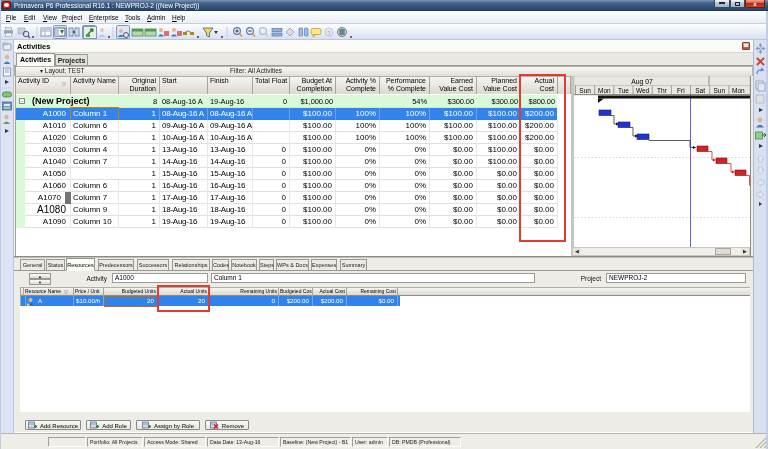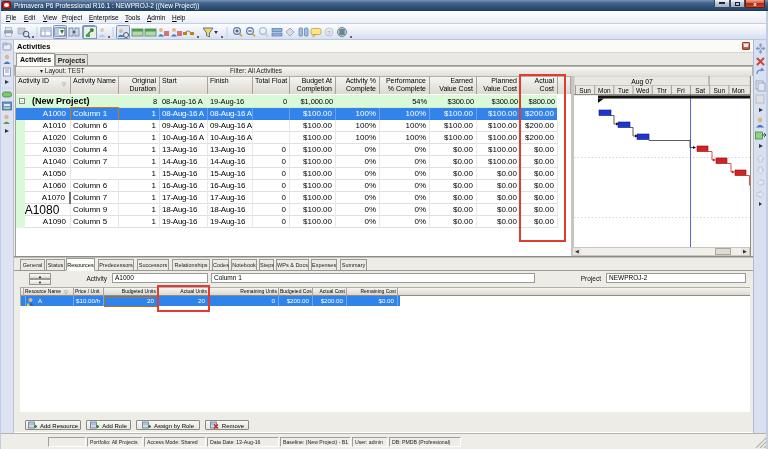--- a/index.html
+++ b/index.html
@@ -358,52 +358,52 @@
 <div class="abs tc" style="left:253px;top:180px;width:37px;height:12px;font-size:8px;line-height:12px;color:#000;padding:0 3px 0 1px;text-align:right;border-right:1px solid #e8e8e4;">0</div>
 <div class="abs tc" style="left:290px;top:180px;width:46px;height:12px;font-size:8px;line-height:12px;color:#000;padding:0 3px 0 1px;text-align:right;border-right:1px solid #e8e8e4;">$100.00</div>
 <div class="abs tc" style="left:336px;top:180px;width:44px;height:12px;font-size:8px;line-height:12px;color:#000;padding:0 3px 0 1px;text-align:right;border-right:1px solid #e8e8e4;">0%</div>
 <div class="abs tc" style="left:380px;top:180px;width:50px;height:12px;font-size:8px;line-height:12px;color:#000;padding:0 3px 0 1px;text-align:right;border-right:1px solid #e8e8e4;">0%</div>
 <div class="abs tc" style="left:430px;top:180px;width:47px;height:12px;font-size:8px;line-height:12px;color:#000;padding:0 3px 0 1px;text-align:right;border-right:1px solid #e8e8e4;">$0.00</div>
 <div class="abs tc" style="left:477px;top:180px;width:44px;height:12px;font-size:8px;line-height:12px;color:#000;padding:0 3px 0 1px;text-align:right;border-right:1px solid #e8e8e4;">$0.00</div>
 <div class="abs tc" style="left:521px;top:180px;width:37px;height:12px;font-size:8px;line-height:12px;color:#000;padding:0 3px 0 1px;text-align:right;border-right:1px solid #e8e8e4;">$0.00</div>
 <div class="abs" style="left:16px;top:192px;width:541px;height:12px;background:#ffffff;border-bottom:1px solid #e0e0dc;"></div>
 <div class="abs" style="left:557px;top:192px;width:14px;height:12px;background:#fff;"></div>
 <div class="abs" style="left:16px;top:192px;width:9px;height:12px;background:#d9f9d9;"></div>
-<div class="abs tc" style="left:16px;top:192px;width:55px;height:12px;font-size:8px;line-height:12px;color:#000;padding:0 4px 0 2px;text-align:right;border-right:2px solid #737373;">A1070</div>
+<div class="abs tc" style="left:16px;top:192px;width:55px;height:12px;font-size:8px;line-height:12px;color:#000;padding:0 4px 0 2px;text-align:right;border-right:6px solid #737373;">A1070</div>
 <div class="abs tc" style="left:71px;top:192px;width:48px;height:12px;font-size:8px;line-height:12px;color:#000;padding:0 0 0 2px;text-align:left;border-right:1px solid #e8e8e4;">Column 7</div>
 <div class="abs tc" style="left:119px;top:192px;width:41px;height:12px;font-size:8px;line-height:12px;color:#000;padding:0 3px 0 1px;text-align:right;border-right:1px solid #e8e8e4;">1</div>
 <div class="abs tc" style="left:160px;top:192px;width:48px;height:12px;font-size:8px;line-height:12px;color:#000;padding:0 0 0 2px;text-align:left;letter-spacing:-0.25px;border-right:1px solid #e8e8e4;">17-Aug-16</div>
 <div class="abs tc" style="left:208px;top:192px;width:45px;height:12px;font-size:8px;line-height:12px;color:#000;padding:0 0 0 2px;text-align:left;letter-spacing:-0.25px;border-right:1px solid #e8e8e4;">17-Aug-16</div>
 <div class="abs tc" style="left:253px;top:192px;width:37px;height:12px;font-size:8px;line-height:12px;color:#000;padding:0 3px 0 1px;text-align:right;border-right:1px solid #e8e8e4;">0</div>
 <div class="abs tc" style="left:290px;top:192px;width:46px;height:12px;font-size:8px;line-height:12px;color:#000;padding:0 3px 0 1px;text-align:right;border-right:1px solid #e8e8e4;">$100.00</div>
 <div class="abs tc" style="left:336px;top:192px;width:44px;height:12px;font-size:8px;line-height:12px;color:#000;padding:0 3px 0 1px;text-align:right;border-right:1px solid #e8e8e4;">0%</div>
 <div class="abs tc" style="left:380px;top:192px;width:50px;height:12px;font-size:8px;line-height:12px;color:#000;padding:0 3px 0 1px;text-align:right;border-right:1px solid #e8e8e4;">0%</div>
 <div class="abs tc" style="left:430px;top:192px;width:47px;height:12px;font-size:8px;line-height:12px;color:#000;padding:0 3px 0 1px;text-align:right;border-right:1px solid #e8e8e4;">$0.00</div>
 <div class="abs tc" style="left:477px;top:192px;width:44px;height:12px;font-size:8px;line-height:12px;color:#000;padding:0 3px 0 1px;text-align:right;border-right:1px solid #e8e8e4;">$0.00</div>
 <div class="abs tc" style="left:521px;top:192px;width:37px;height:12px;font-size:8px;line-height:12px;color:#000;padding:0 3px 0 1px;text-align:right;border-right:1px solid #e8e8e4;">$0.00</div>
 <div class="abs" style="left:16px;top:204px;width:541px;height:12px;background:#ffffff;border-bottom:1px solid #e0e0dc;"></div>
 <div class="abs" style="left:557px;top:204px;width:14px;height:12px;background:#fff;"></div>
 <div class="abs" style="left:16px;top:204px;width:9px;height:12px;background:#d9f9d9;"></div>
-<div class="abs tc" style="left:16px;top:204px;width:55px;height:12px;font-size:12px;line-height:12px;color:#000;padding:0 4px 0 2px;text-align:center;border-right:1px solid #e8e8e4;">A1080</div>
+<div class="abs tc" style="left:16px;top:204px;width:55px;height:12px;font-size:10px;line-height:12px;color:#000;padding:0 4px 0 2px;text-align:right;border-right:1px solid #e8e8e4;">A1080</div>
 <div class="abs tc" style="left:71px;top:204px;width:48px;height:12px;font-size:8px;line-height:12px;color:#000;padding:0 0 0 2px;text-align:left;border-right:1px solid #e8e8e4;">Column 9</div>
 <div class="abs tc" style="left:119px;top:204px;width:41px;height:12px;font-size:8px;line-height:12px;color:#000;padding:0 3px 0 1px;text-align:right;border-right:1px solid #e8e8e4;">1</div>
 <div class="abs tc" style="left:160px;top:204px;width:48px;height:12px;font-size:8px;line-height:12px;color:#000;padding:0 0 0 2px;text-align:left;letter-spacing:-0.25px;border-right:1px solid #e8e8e4;">18-Aug-16</div>
 <div class="abs tc" style="left:208px;top:204px;width:45px;height:12px;font-size:8px;line-height:12px;color:#000;padding:0 0 0 2px;text-align:left;letter-spacing:-0.25px;border-right:1px solid #e8e8e4;">18-Aug-16</div>
 <div class="abs tc" style="left:253px;top:204px;width:37px;height:12px;font-size:8px;line-height:12px;color:#000;padding:0 3px 0 1px;text-align:right;border-right:1px solid #e8e8e4;">0</div>
 <div class="abs tc" style="left:290px;top:204px;width:46px;height:12px;font-size:8px;line-height:12px;color:#000;padding:0 3px 0 1px;text-align:right;border-right:1px solid #e8e8e4;">$100.00</div>
 <div class="abs tc" style="left:336px;top:204px;width:44px;height:12px;font-size:8px;line-height:12px;color:#000;padding:0 3px 0 1px;text-align:right;border-right:1px solid #e8e8e4;">0%</div>
 <div class="abs tc" style="left:380px;top:204px;width:50px;height:12px;font-size:8px;line-height:12px;color:#000;padding:0 3px 0 1px;text-align:right;border-right:1px solid #e8e8e4;">0%</div>
 <div class="abs tc" style="left:430px;top:204px;width:47px;height:12px;font-size:8px;line-height:12px;color:#000;padding:0 3px 0 1px;text-align:right;border-right:1px solid #e8e8e4;">$0.00</div>
 <div class="abs tc" style="left:477px;top:204px;width:44px;height:12px;font-size:8px;line-height:12px;color:#000;padding:0 3px 0 1px;text-align:right;border-right:1px solid #e8e8e4;">$0.00</div>
 <div class="abs tc" style="left:521px;top:204px;width:37px;height:12px;font-size:8px;line-height:12px;color:#000;padding:0 3px 0 1px;text-align:right;border-right:1px solid #e8e8e4;">$0.00</div>
 <div class="abs" style="left:16px;top:216px;width:541px;height:12px;background:#ffffff;border-bottom:1px solid #e0e0dc;"></div>
 <div class="abs" style="left:557px;top:216px;width:14px;height:12px;background:#fff;"></div>
 <div class="abs" style="left:16px;top:216px;width:9px;height:12px;background:#d9f9d9;"></div>
 <div class="abs tc" style="left:16px;top:216px;width:55px;height:12px;font-size:8px;line-height:12px;color:#000;padding:0 4px 0 2px;text-align:right;border-right:1px solid #e8e8e4;">A1090</div>
-<div class="abs tc" style="left:71px;top:216px;width:48px;height:12px;font-size:8px;line-height:12px;color:#000;padding:0 0 0 2px;text-align:left;border-right:1px solid #e8e8e4;">Column 5</div>
+<div class="abs tc" style="left:71px;top:216px;width:48px;height:12px;font-size:8px;line-height:12px;color:#000;padding:0 0 0 2px;text-align:left;border-right:1px solid #e8e8e4;">Column 10</div>
 <div class="abs tc" style="left:119px;top:216px;width:41px;height:12px;font-size:8px;line-height:12px;color:#000;padding:0 3px 0 1px;text-align:right;border-right:1px solid #e8e8e4;">1</div>
 <div class="abs tc" style="left:160px;top:216px;width:48px;height:12px;font-size:8px;line-height:12px;color:#000;padding:0 0 0 2px;text-align:left;letter-spacing:-0.25px;border-right:1px solid #e8e8e4;">19-Aug-16</div>
 <div class="abs tc" style="left:208px;top:216px;width:45px;height:12px;font-size:8px;line-height:12px;color:#000;padding:0 0 0 2px;text-align:left;letter-spacing:-0.25px;border-right:1px solid #e8e8e4;">19-Aug-16</div>
 <div class="abs tc" style="left:253px;top:216px;width:37px;height:12px;font-size:8px;line-height:12px;color:#000;padding:0 3px 0 1px;text-align:right;border-right:1px solid #e8e8e4;">0</div>
 <div class="abs tc" style="left:290px;top:216px;width:46px;height:12px;font-size:8px;line-height:12px;color:#000;padding:0 3px 0 1px;text-align:right;border-right:1px solid #e8e8e4;">$100.00</div>
 <div class="abs tc" style="left:336px;top:216px;width:44px;height:12px;font-size:8px;line-height:12px;color:#000;padding:0 3px 0 1px;text-align:right;border-right:1px solid #e8e8e4;">0%</div>
 <div class="abs tc" style="left:380px;top:216px;width:50px;height:12px;font-size:8px;line-height:12px;color:#000;padding:0 3px 0 1px;text-align:right;border-right:1px solid #e8e8e4;">0%</div>
 <div class="abs tc" style="left:430px;top:216px;width:47px;height:12px;font-size:8px;line-height:12px;color:#000;padding:0 3px 0 1px;text-align:right;border-right:1px solid #e8e8e4;">$0.00</div>
 <div class="abs tc" style="left:477px;top:216px;width:44px;height:12px;font-size:8px;line-height:12px;color:#000;padding:0 3px 0 1px;text-align:right;border-right:1px solid #e8e8e4;">$0.00</div>
 <div class="abs tc" style="left:521px;top:216px;width:37px;height:12px;font-size:8px;line-height:12px;color:#000;padding:0 3px 0 1px;text-align:right;border-right:1px solid #e8e8e4;">$0.00</div>

